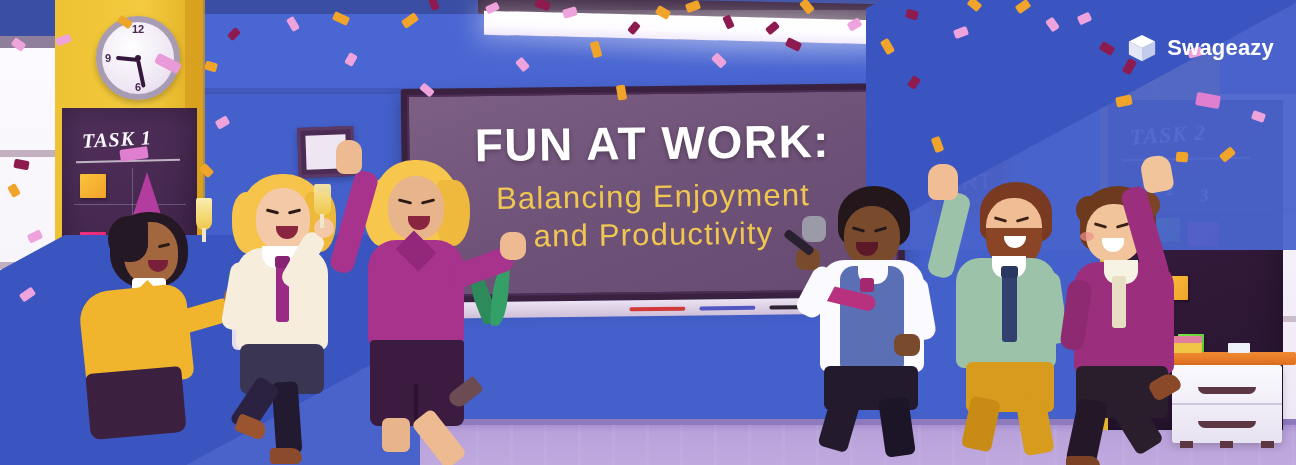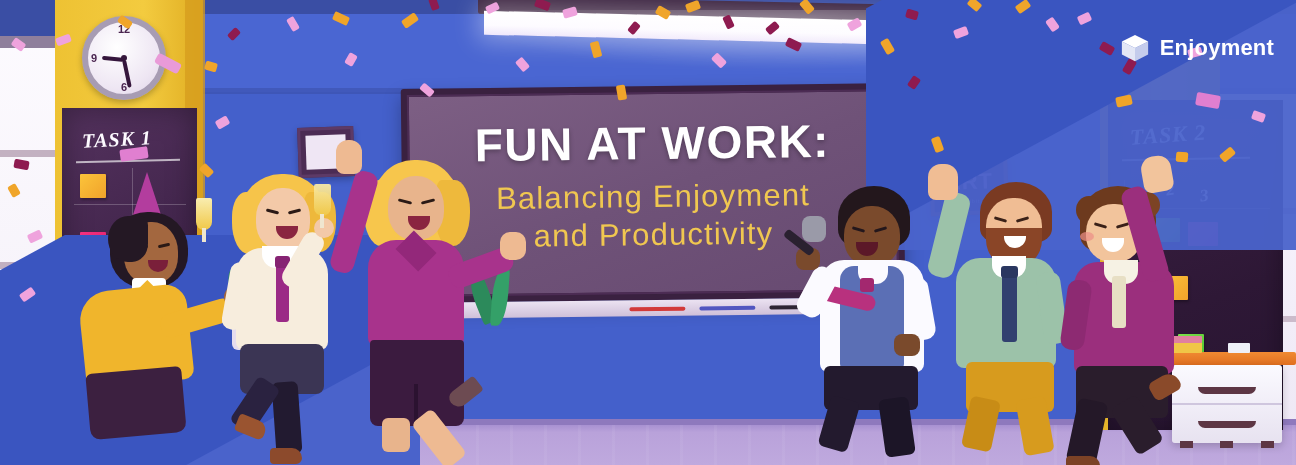--- a/index.html
+++ b/index.html
@@ -88,21 +88,21 @@
   .light-glow {
     position:absolute; left:470px; top:10px; width:620px; height:60px;
     background:radial-gradient(ellipse at 50% 20%, rgba(255,255,255,.28), rgba(255,255,255,0) 70%);
     pointer-events:none;
   }
   .light-arm {
     position:absolute; top:0; width:5px; height:16px; background:#3b2340;
   }
 
   
-  .clock-wrap { position:absolute; left:82px; top:16px; width:84px; height:84px; }
+  .clock-wrap { position:absolute; left:96px; top:16px; width:84px; height:84px; }
   .clock-face {
     position:absolute; inset:0; border-radius:50%;
     background:radial-gradient(circle at 40% 35%, #ffffff 0%, #eee6f3 65%, #ddd2e6 100%);
     border:6px solid #a79cb3;
     box-shadow:0 3px 6px rgba(0,0,0,.25);
   }
   .clock-num {
     position:absolute; color:#4a2550; font-size:11px; font-weight:bold;
     font-family:"Liberation Sans",sans-serif;
   }
@@ -678,16 +678,16 @@
   </div>
 
   <div class="logo">
     <span>
       <svg class="logo-mark" viewBox="0 0 32 32" aria-hidden="true">
         <path d="M16 2 L30 9 L16 16 L2 9 Z" fill="#ffffff"></path>
         <path d="M2 9 L16 16 L16 30 L2 23 Z" fill="#ffffff" opacity="0.86"></path>
         <path d="M30 9 L16 16 L16 30 L30 23 Z" fill="#ffffff" opacity="0.70"></path>
       </svg>
     </span>
-    <span class="logo-text">Enjoyment</span>
+    <span class="logo-text">Swageazy</span>
   </div>
 
 </div>
 
 </body></html>

